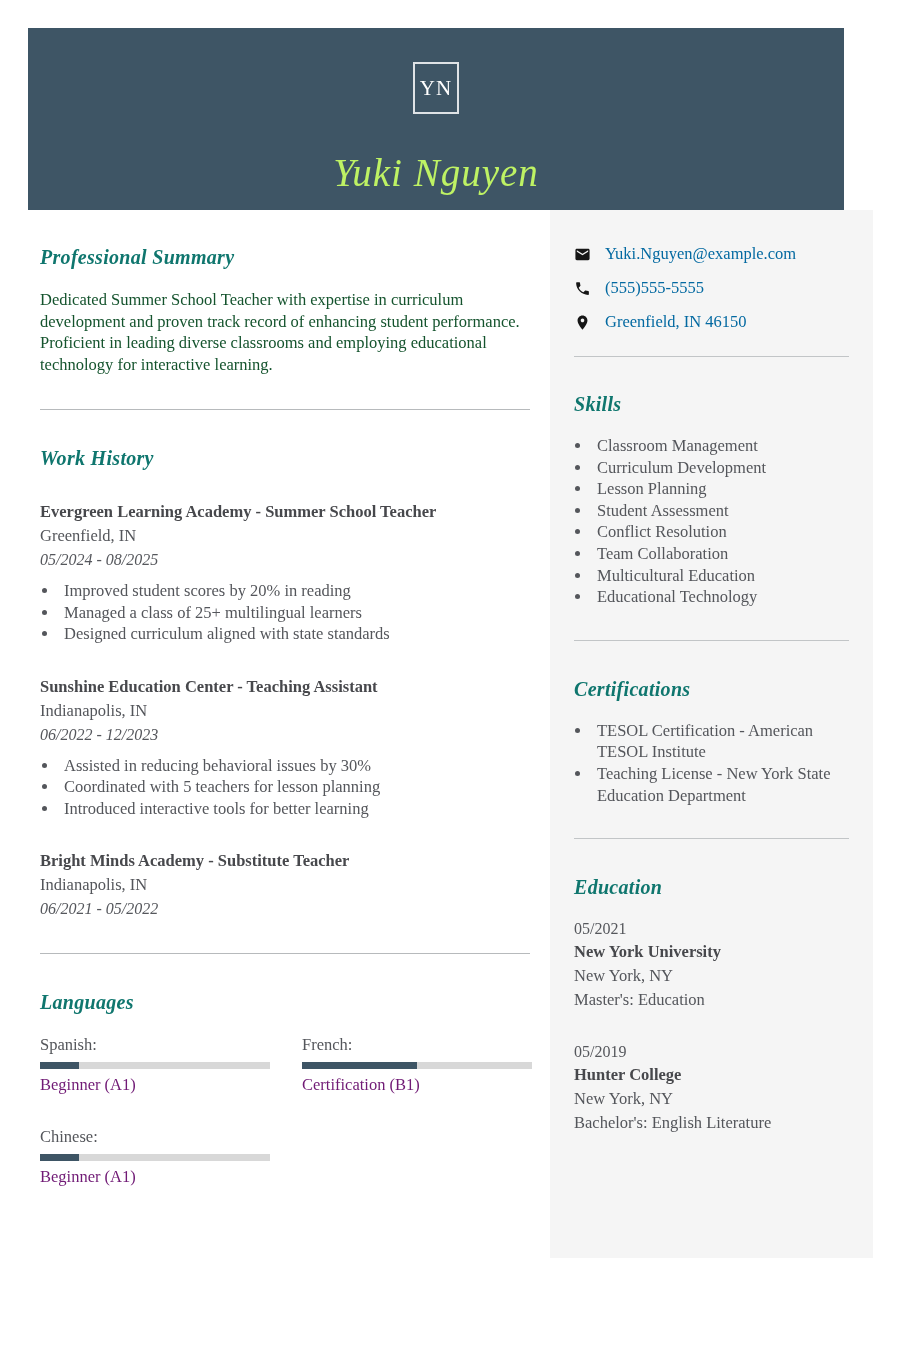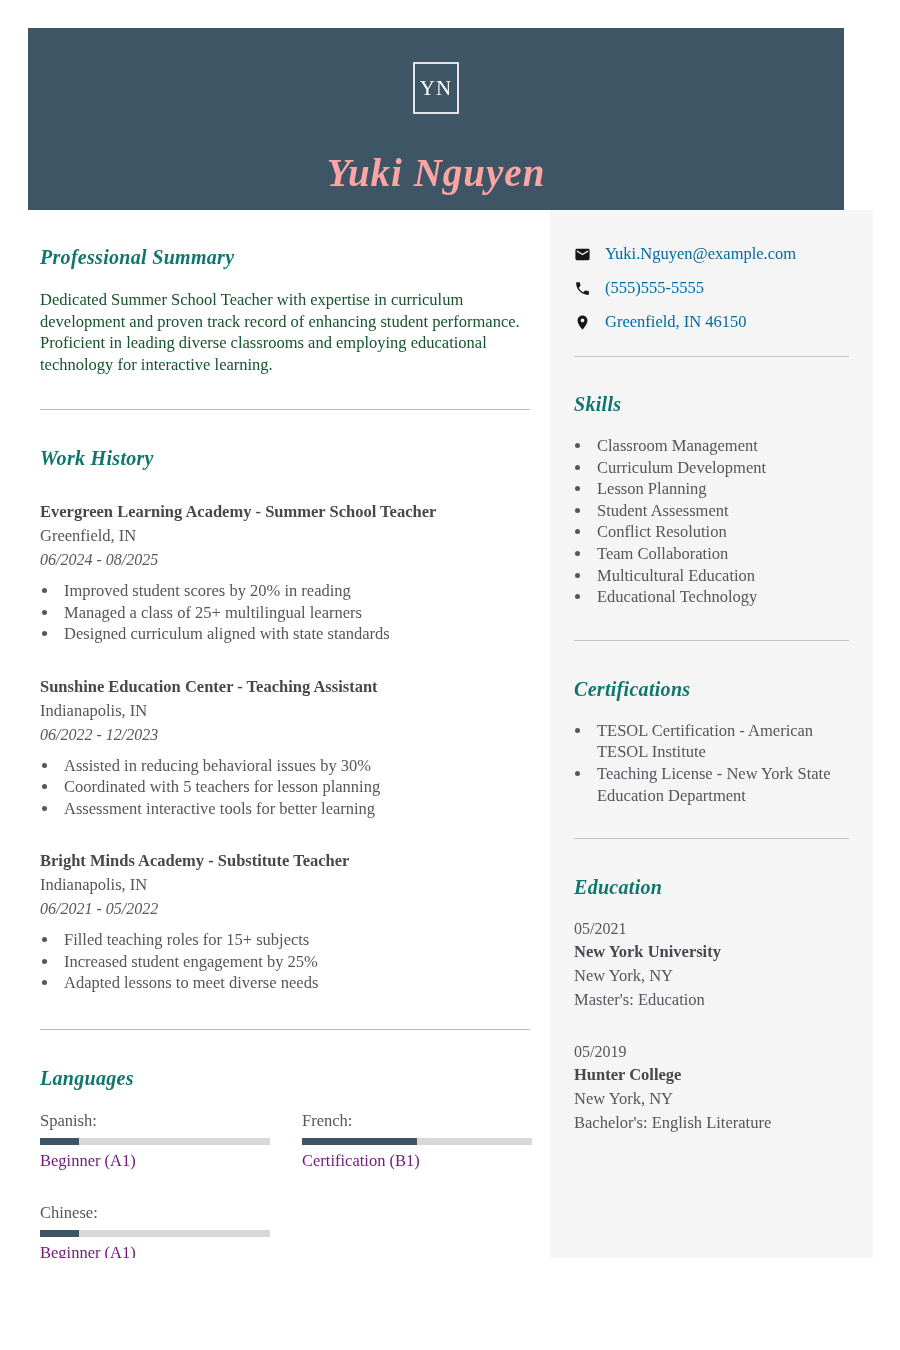--- a/index.html
+++ b/index.html
@@ -28,24 +28,24 @@
     margin-top: 34px;
     width: 46px; height: 52px;
     border: 2px solid #dfe3e6;
     display: flex; align-items: center; justify-content: center;
     color: #ffffff;
     font-size: 21px;
     letter-spacing: 1px;
   }
   .name {
     margin-top: 36px;
-    color: #fca5a5;
+    color: #bef264;
     font-size: 39px;
     font-style: italic;
-    font-weight: bold;
+    font-weight: normal;
     letter-spacing: 1px;
   }
 
   
   .left-col {
     position: absolute;
     left: 40px; top: 210px;
     width: 490px;
   }
   .right-panel {
@@ -152,48 +152,43 @@
     <div class="section-heading summary-heading">Professional Summary</div>
     <div class="body-text summary-text">Dedicated Summer School Teacher with expertise in curriculum development and proven track record of enhancing student performance. Proficient in leading diverse classrooms and employing educational technology for interactive learning.</div>
 
     <hr class="divider divider-1">
 
     <div class="section-heading work-heading">Work History</div>
 
     <div class="job">
       <div class="job-title">Evergreen Learning Academy - Summer School Teacher</div>
       <div class="job-loc">Greenfield, IN</div>
-      <div class="job-dates">06/2024 - 08/2025</div>
+      <div class="job-dates">05/2024 - 08/2025</div>
       <ul class="bullets">
         <li>Improved student scores by 20% in reading</li>
         <li>Managed a class of 25+ multilingual learners</li>
         <li>Designed curriculum aligned with state standards</li>
       </ul>
     </div>
 
     <div class="job">
       <div class="job-title">Sunshine Education Center - Teaching Assistant</div>
       <div class="job-loc">Indianapolis, IN</div>
       <div class="job-dates">06/2022 - 12/2023</div>
       <ul class="bullets">
         <li>Assisted in reducing behavioral issues by 30%</li>
         <li>Coordinated with 5 teachers for lesson planning</li>
-        <li>Assessment interactive tools for better learning</li>
+        <li>Introduced interactive tools for better learning</li>
       </ul>
     </div>
 
     <div class="job">
       <div class="job-title">Bright Minds Academy - Substitute Teacher</div>
       <div class="job-loc">Indianapolis, IN</div>
       <div class="job-dates">06/2021 - 05/2022</div>
-      <ul class="bullets">
-        <li>Filled teaching roles for 15+ subjects</li>
-        <li>Increased student engagement by 25%</li>
-        <li>Adapted lessons to meet diverse needs</li>
-      </ul>
     </div>
 
     <hr class="divider divider-2">
 
     <div class="section-heading languages-heading">Languages</div>
 
     <div class="lang-grid">
       <div class="lang-item">
         <div class="lang-name">Spanish:</div>
         <div class="bar-track">

